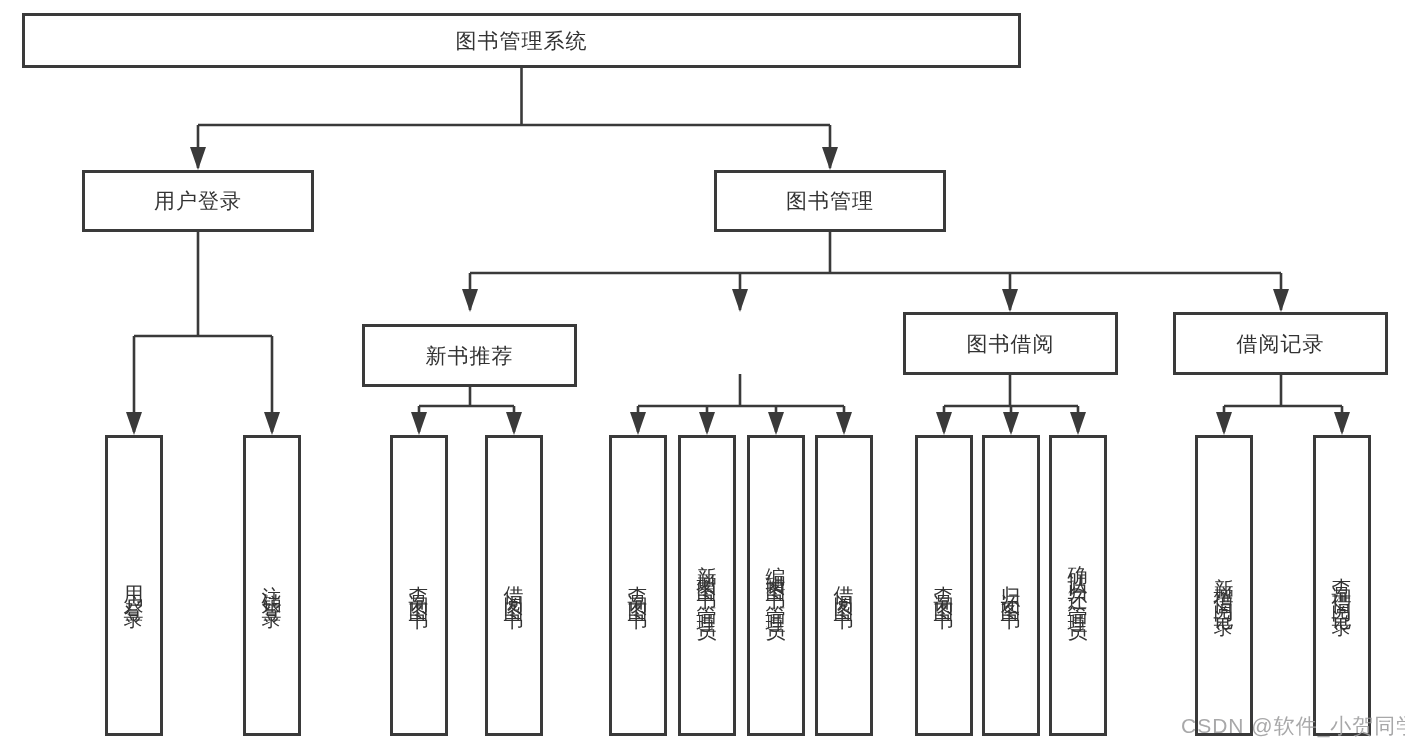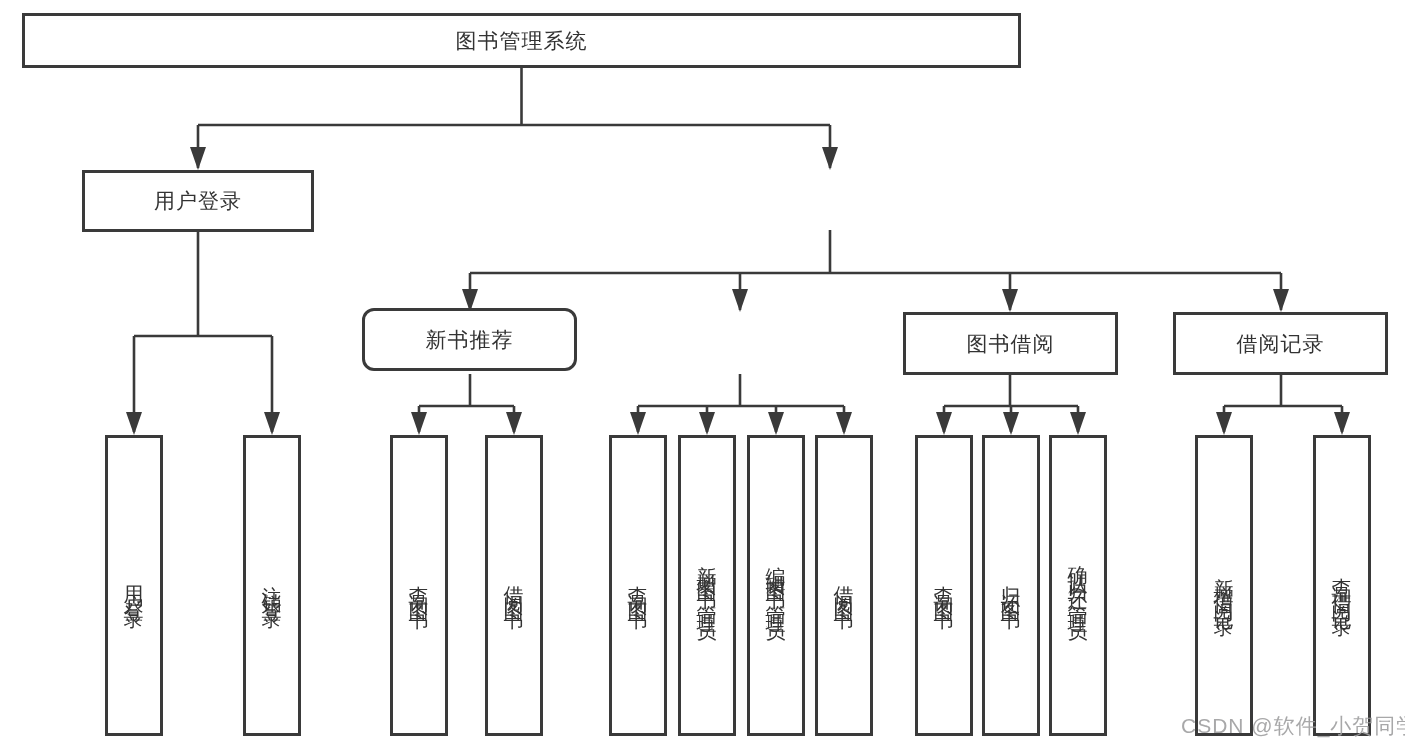--- a/index.html
+++ b/index.html
@@ -120,22 +120,23 @@
       <polygon points="1003,412 1019,412 1011,435"></polygon>
       <polygon points="1070,412 1086,412 1078,435"></polygon>
       <polygon points="1216,412 1232,412 1224,435"></polygon>
       <polygon points="1334,412 1350,412 1342,435"></polygon>
     </g>
   </svg>
 
   <div class="node" style="left:22px; top:13px; width:999px; height:55px;">图书管理系统</div>
 
   <div class="node" style="left:82px; top:170px; width:232px; height:62px;">用户登录</div>
+  <div class="node" style="left:714px; top:170px; width:232px; height:62px;">图书管理</div>
 
-  <div class="node" style="left:362px; top:308px; width:215px; height:63px;border-radius:12px;">新书推荐</div>
+  <div class="node" style="left:362px; top:324px; width:215px; height:63px;">新书推荐</div>
   <div class="node" style="left:903px; top:312px; width:215px; height:63px;">图书借阅</div>
   <div class="node" style="left:1173px; top:312px; width:215px; height:63px;">借阅记录</div>
 
   <div class="node vnode" style="left:105px; top:435px; width:58px; height:301px;">用户登录</div>
   <div class="node vnode" style="left:243px; top:435px; width:58px; height:301px;">注销登录</div>
 
   <div class="node vnode" style="left:390px; top:435px; width:58px; height:301px;">查询图书</div>
   <div class="node vnode" style="left:485px; top:435px; width:58px; height:301px;">借阅图书</div>
 
   <div class="node vnode" style="left:609px; top:435px; width:58px; height:301px;">查询图书</div>

